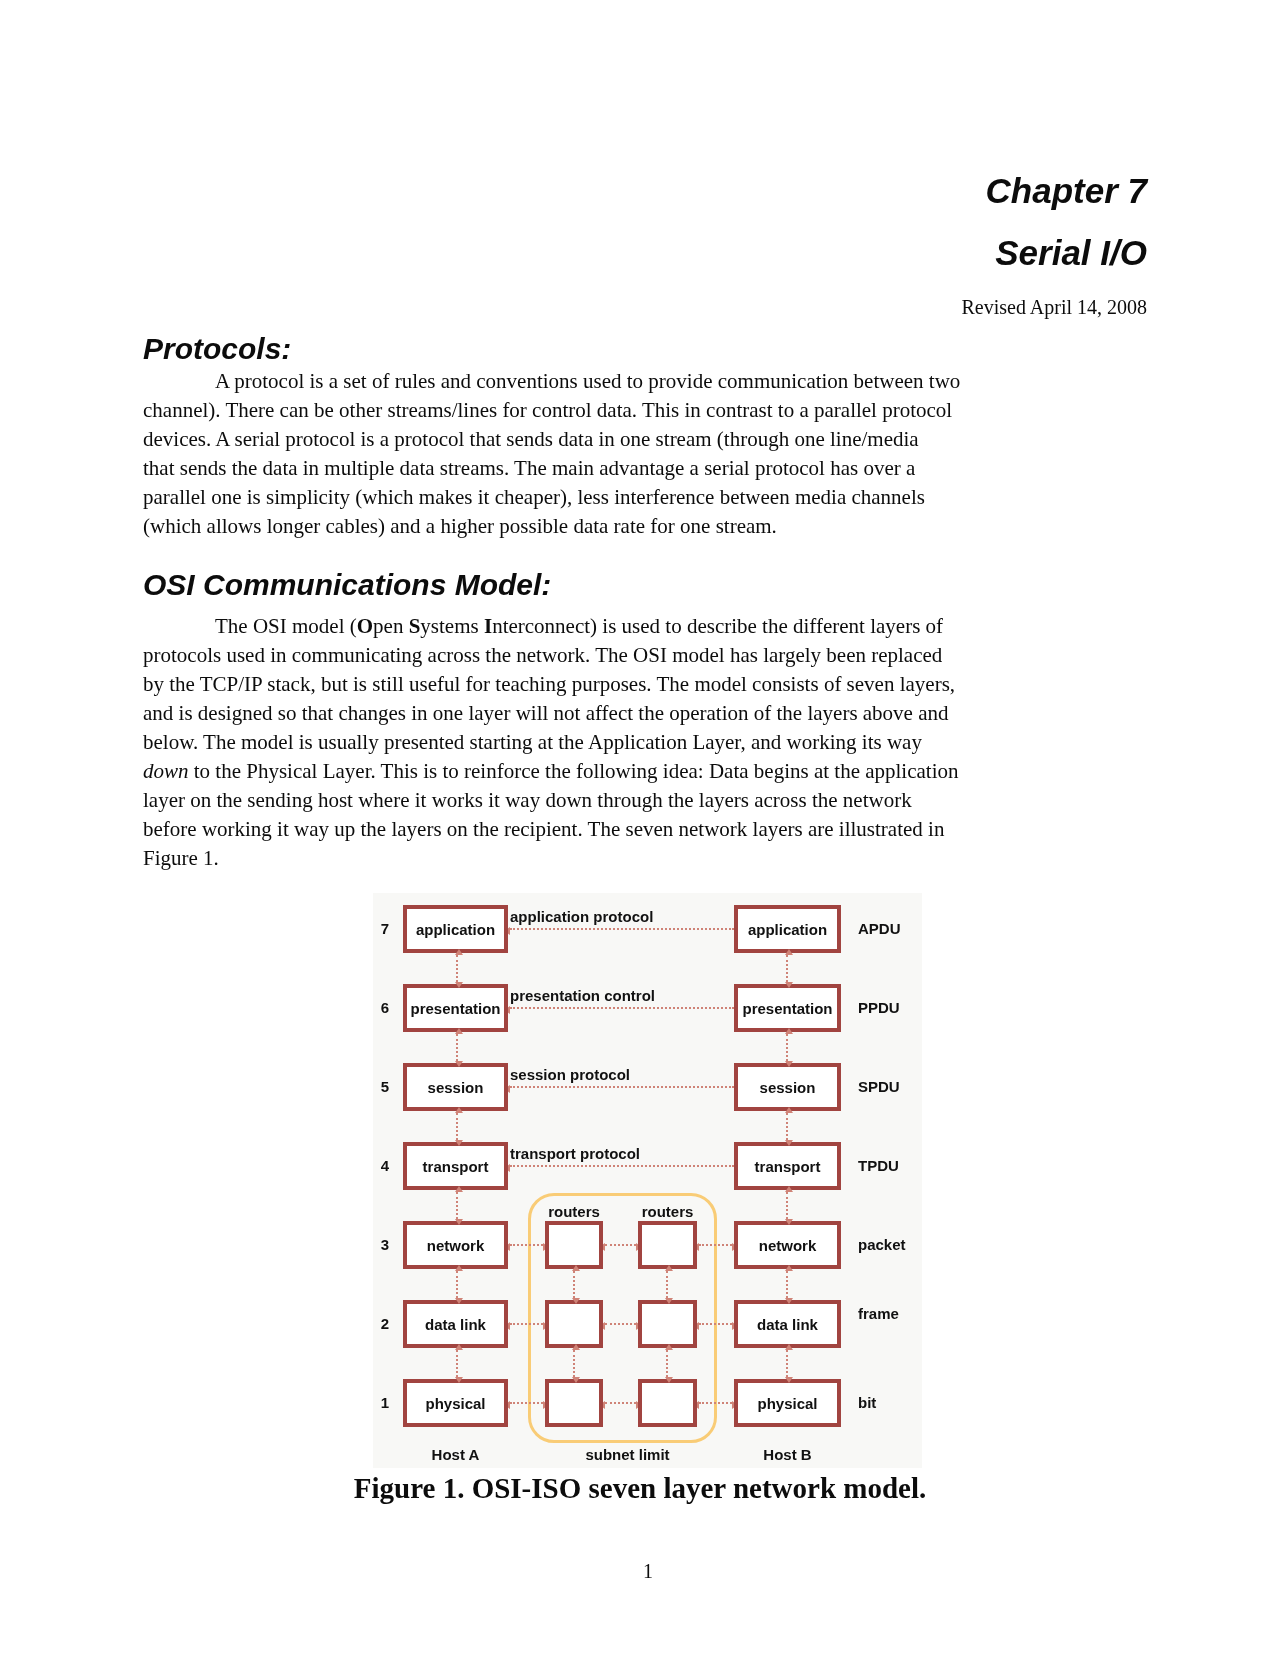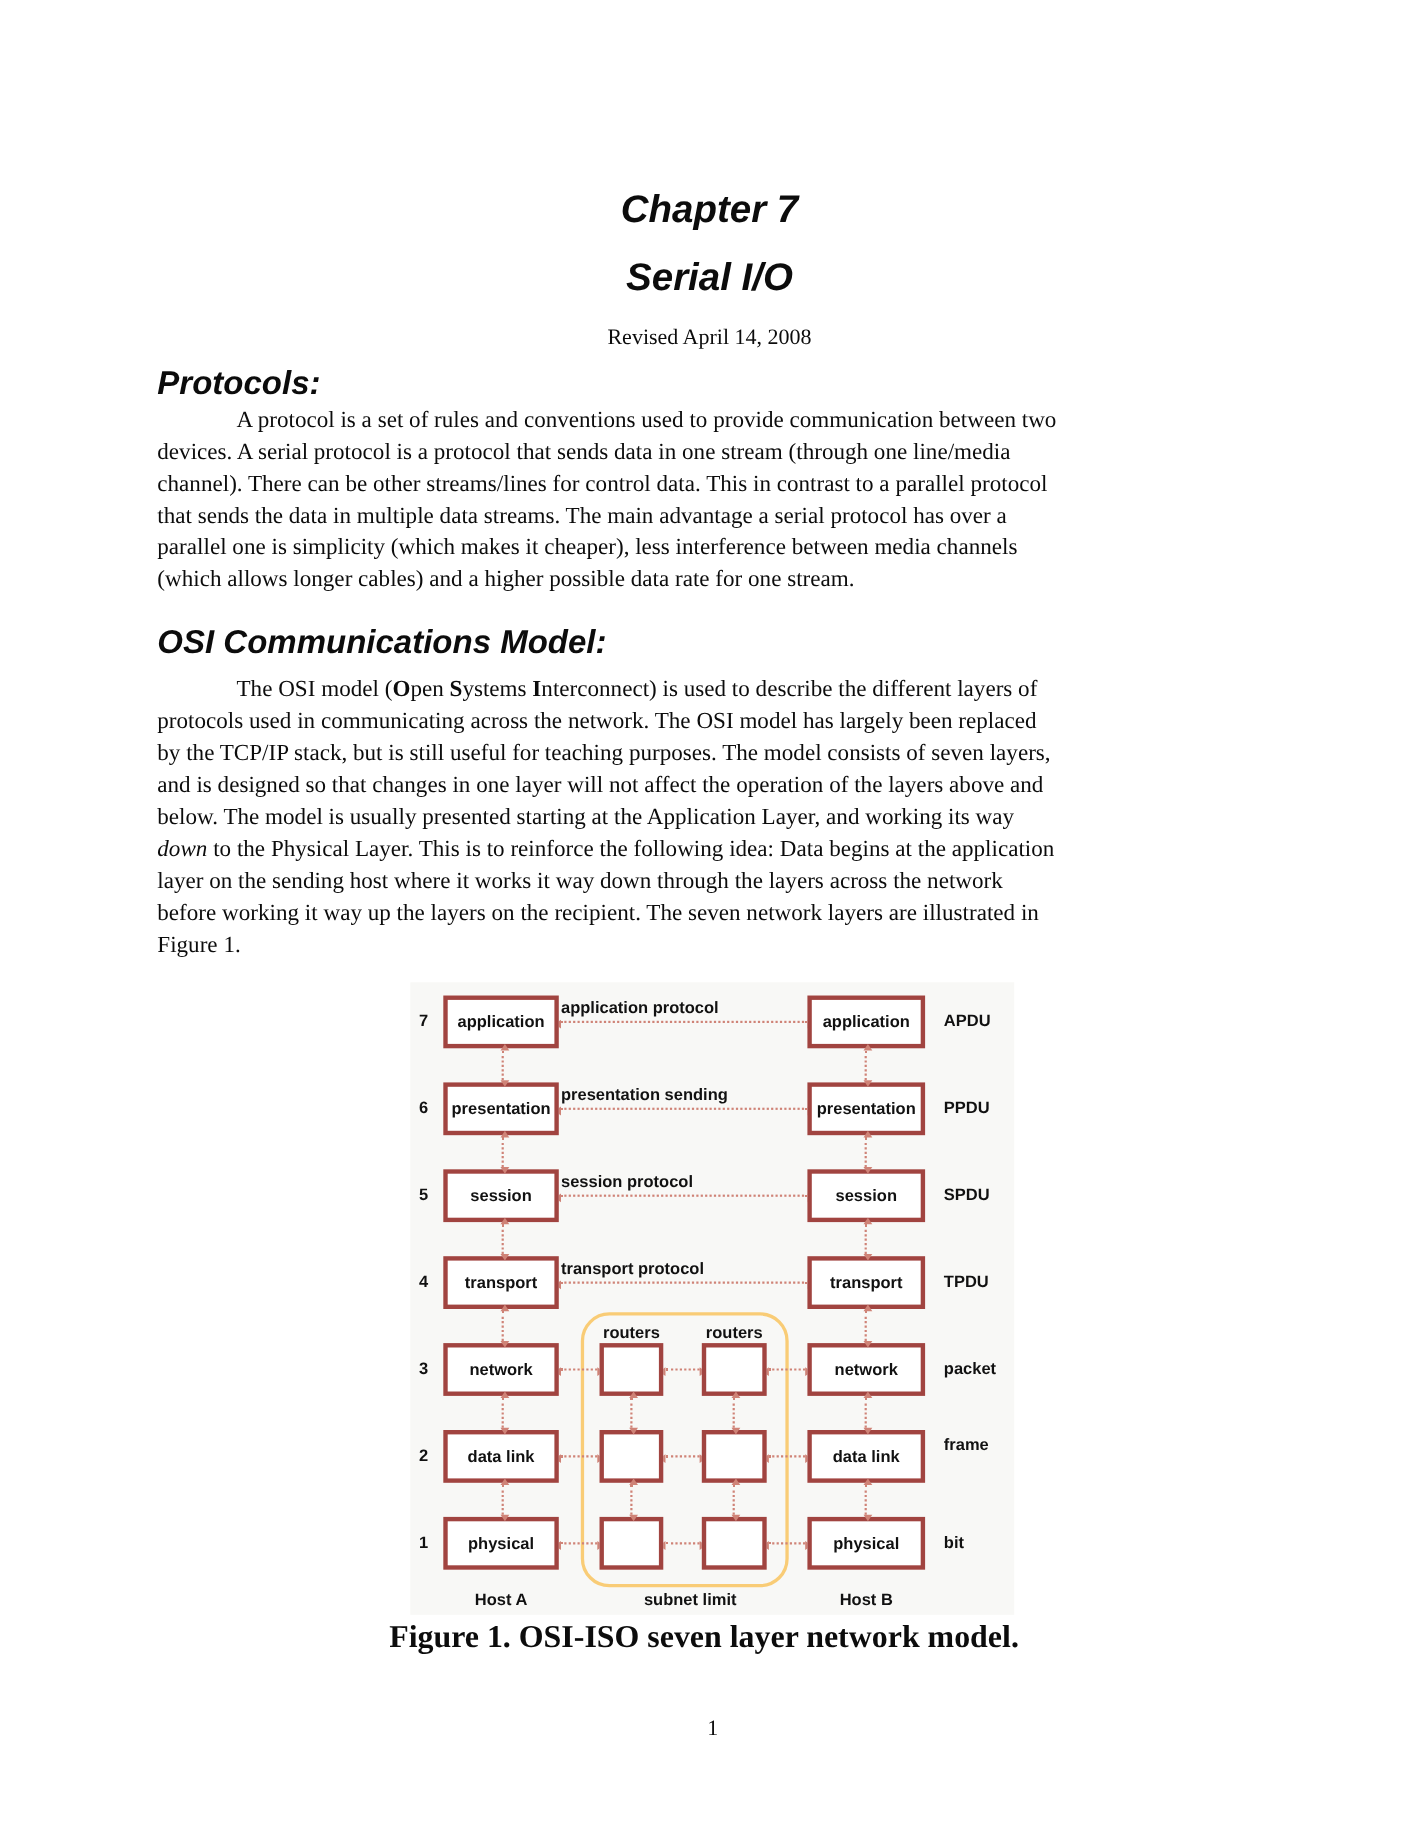--- a/index.html
+++ b/index.html
@@ -8,21 +8,21 @@
     --yellow:#f9cc76;
     --ink:#0c0c0c;
   }
   *{box-sizing:border-box;}
   html,body{margin:0;padding:0;}
   body{
     width:1280px;height:1656px;position:relative;background:#ffffff;
     font-family:"Liberation Serif", serif;color:var(--ink);overflow:hidden;
   }
   .abs{position:absolute;}
-  .center-block{left:143px;width:1004px;text-align:center;}
+  .center-block{left:143px;width:1004px;text-align:right;}
   .title{font-family:"Liberation Sans", sans-serif;font-weight:bold;font-style:italic;font-size:35px;line-height:42px;}
   .revised{font-size:20px;line-height:26px;}
   .sect-heading{left:143px;font-family:"Liberation Sans", sans-serif;font-weight:bold;font-style:italic;font-size:30px;line-height:37px;}
   .para{left:143px;width:1010px;font-size:21px;line-height:29px;}
   .para .ln{height:29px;white-space:nowrap;}
   .para .indent{padding-left:72px;}
   .b{font-weight:bold;}
   .i{font-style:italic;}
 
   
@@ -60,22 +60,22 @@
 </head>
 <body>
 
 <div class="abs center-block title" style="top:170px;">Chapter 7</div>
 <div class="abs center-block title" style="top:232px;">Serial I/O</div>
 <div class="abs center-block revised" style="top:294px;">Revised April 14, 2008</div>
 
 <div class="abs sect-heading" style="top:330px;">Protocols:</div>
 <div class="abs para" style="top:367px;">
   <div class="ln indent">A protocol is a set of rules and conventions used to provide communication between two</div>
+  <div class="ln">channel). There can be other streams/lines for control data. This in contrast to a parallel protocol</div>
   <div class="ln">devices. A serial protocol is a protocol that sends data in one stream (through one line/media</div>
-  <div class="ln">channel). There can be other streams/lines for control data. This in contrast to a parallel protocol</div>
   <div class="ln">that sends the data in multiple data streams. The main advantage a serial protocol has over a</div>
   <div class="ln">parallel one is simplicity (which makes it cheaper), less interference between media channels</div>
   <div class="ln">(which allows longer cables) and a higher possible data rate for one stream.</div>
 </div>
 
 <div class="abs sect-heading" style="top:566px;">OSI Communications Model:</div>
 <div class="abs para" style="top:612px;">
   <div class="ln indent"><span>The OSI model (</span><span class="b">O</span><span>pen </span><span class="b">S</span><span>ystems </span><span class="b">I</span><span>nterconnect) is used to describe the different layers of</span></div>
   <div class="ln">protocols used in communicating across the network. The OSI model has largely been replaced</div>
   <div class="ln">by the TCP/IP stack, but is still useful for teaching purposes. The model consists of seven layers,</div>
@@ -96,21 +96,21 @@
   <div class="abs harrow" style="left:137px;top:35px;width:224px;"></div>
   <div class="abs lbox" style="top:12px;">
       <span>application</span>
     </div>
   <div class="abs rbox" style="top:12px;">
       <span>application</span>
     </div>
   <div class="abs pdu" style="top:26px;">APDU</div>
 
   <div class="abs num" style="top:104px;">6</div>
-  <div class="abs plabel" style="top:94px;">presentation sending</div>
+  <div class="abs plabel" style="top:94px;">presentation control</div>
   <div class="abs harrow" style="left:137px;top:114px;width:224px;"></div>
   <div class="abs lbox" style="top:91px;">
       <span>presentation</span>
     </div>
   <div class="abs rbox" style="top:91px;">
       <span>presentation</span>
     </div>
   <div class="abs pdu" style="top:105px;">PPDU</div>
 
   <div class="abs num" style="top:183px;">5</div>

